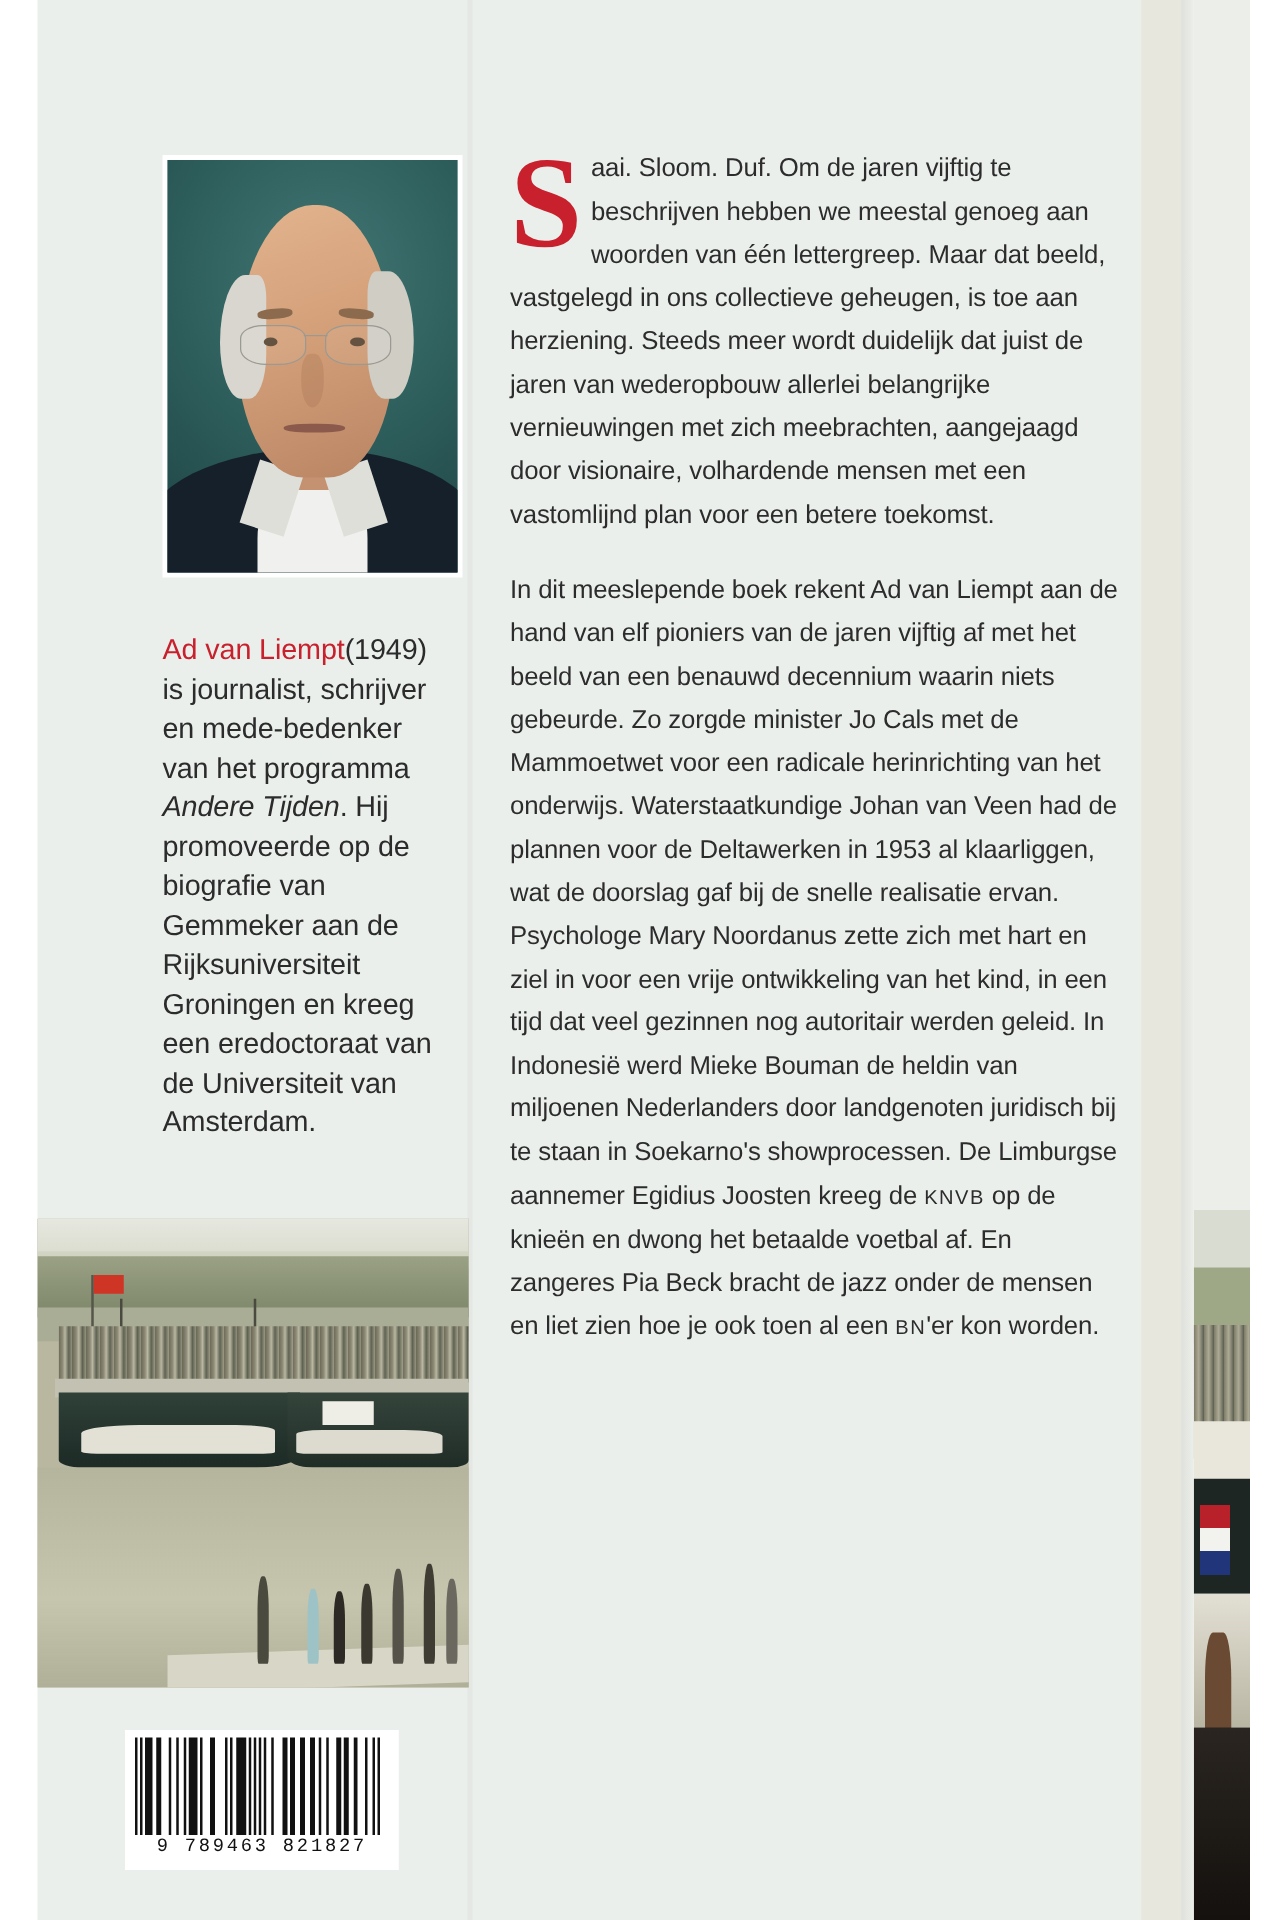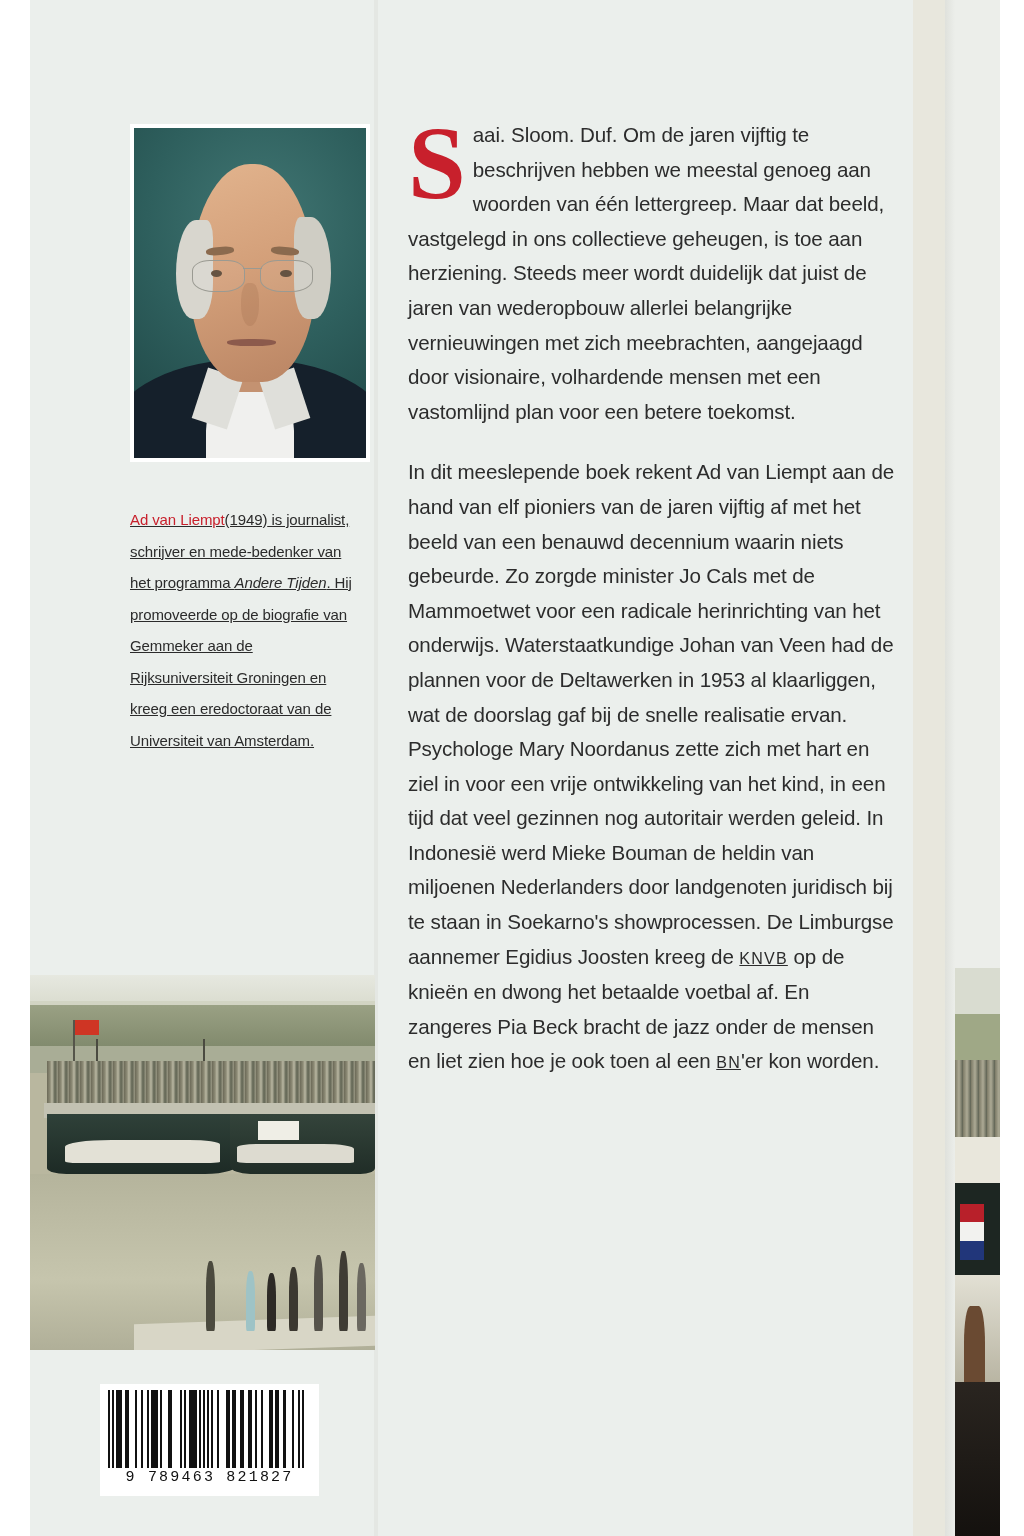--- a/index.html
+++ b/index.html
@@ -233,25 +233,24 @@
     border-radius: 45%;
   }
 
   
   .bio {
     position: absolute;
     left: 130px;
     top: 504px;
     width: 228px;
     font-family: "Liberation Sans", sans-serif;
-    font-size: 15px;
+    font-size: 23px;
     line-height: 31.5px;
     color: #2b2b2b;
     letter-spacing: -0.1px;
-    text-decoration: underline;
   }
   .bio .name {
     color: #c8202c;
   }
   .bio .prog {
     font-style: italic;
   }
 
   
   .photo-bottom {
@@ -443,21 +442,20 @@
     color: #c8202c;
     font-family: "Liberation Serif", serif;
     font-weight: 700;
     font-size: 104px;
     line-height: 82px;
     margin: 4px 7px -6px 0;
   }
   .smallcaps {
     font-size: 0.78em;
     letter-spacing: 1.2px;
-    text-decoration: underline;
   }
 
   
   .fs-top {
     position: absolute;
     left: 0; top: 0;
     width: 100%; height: 63%;
     background: #eceeea;
   }
   .fs-sky {

